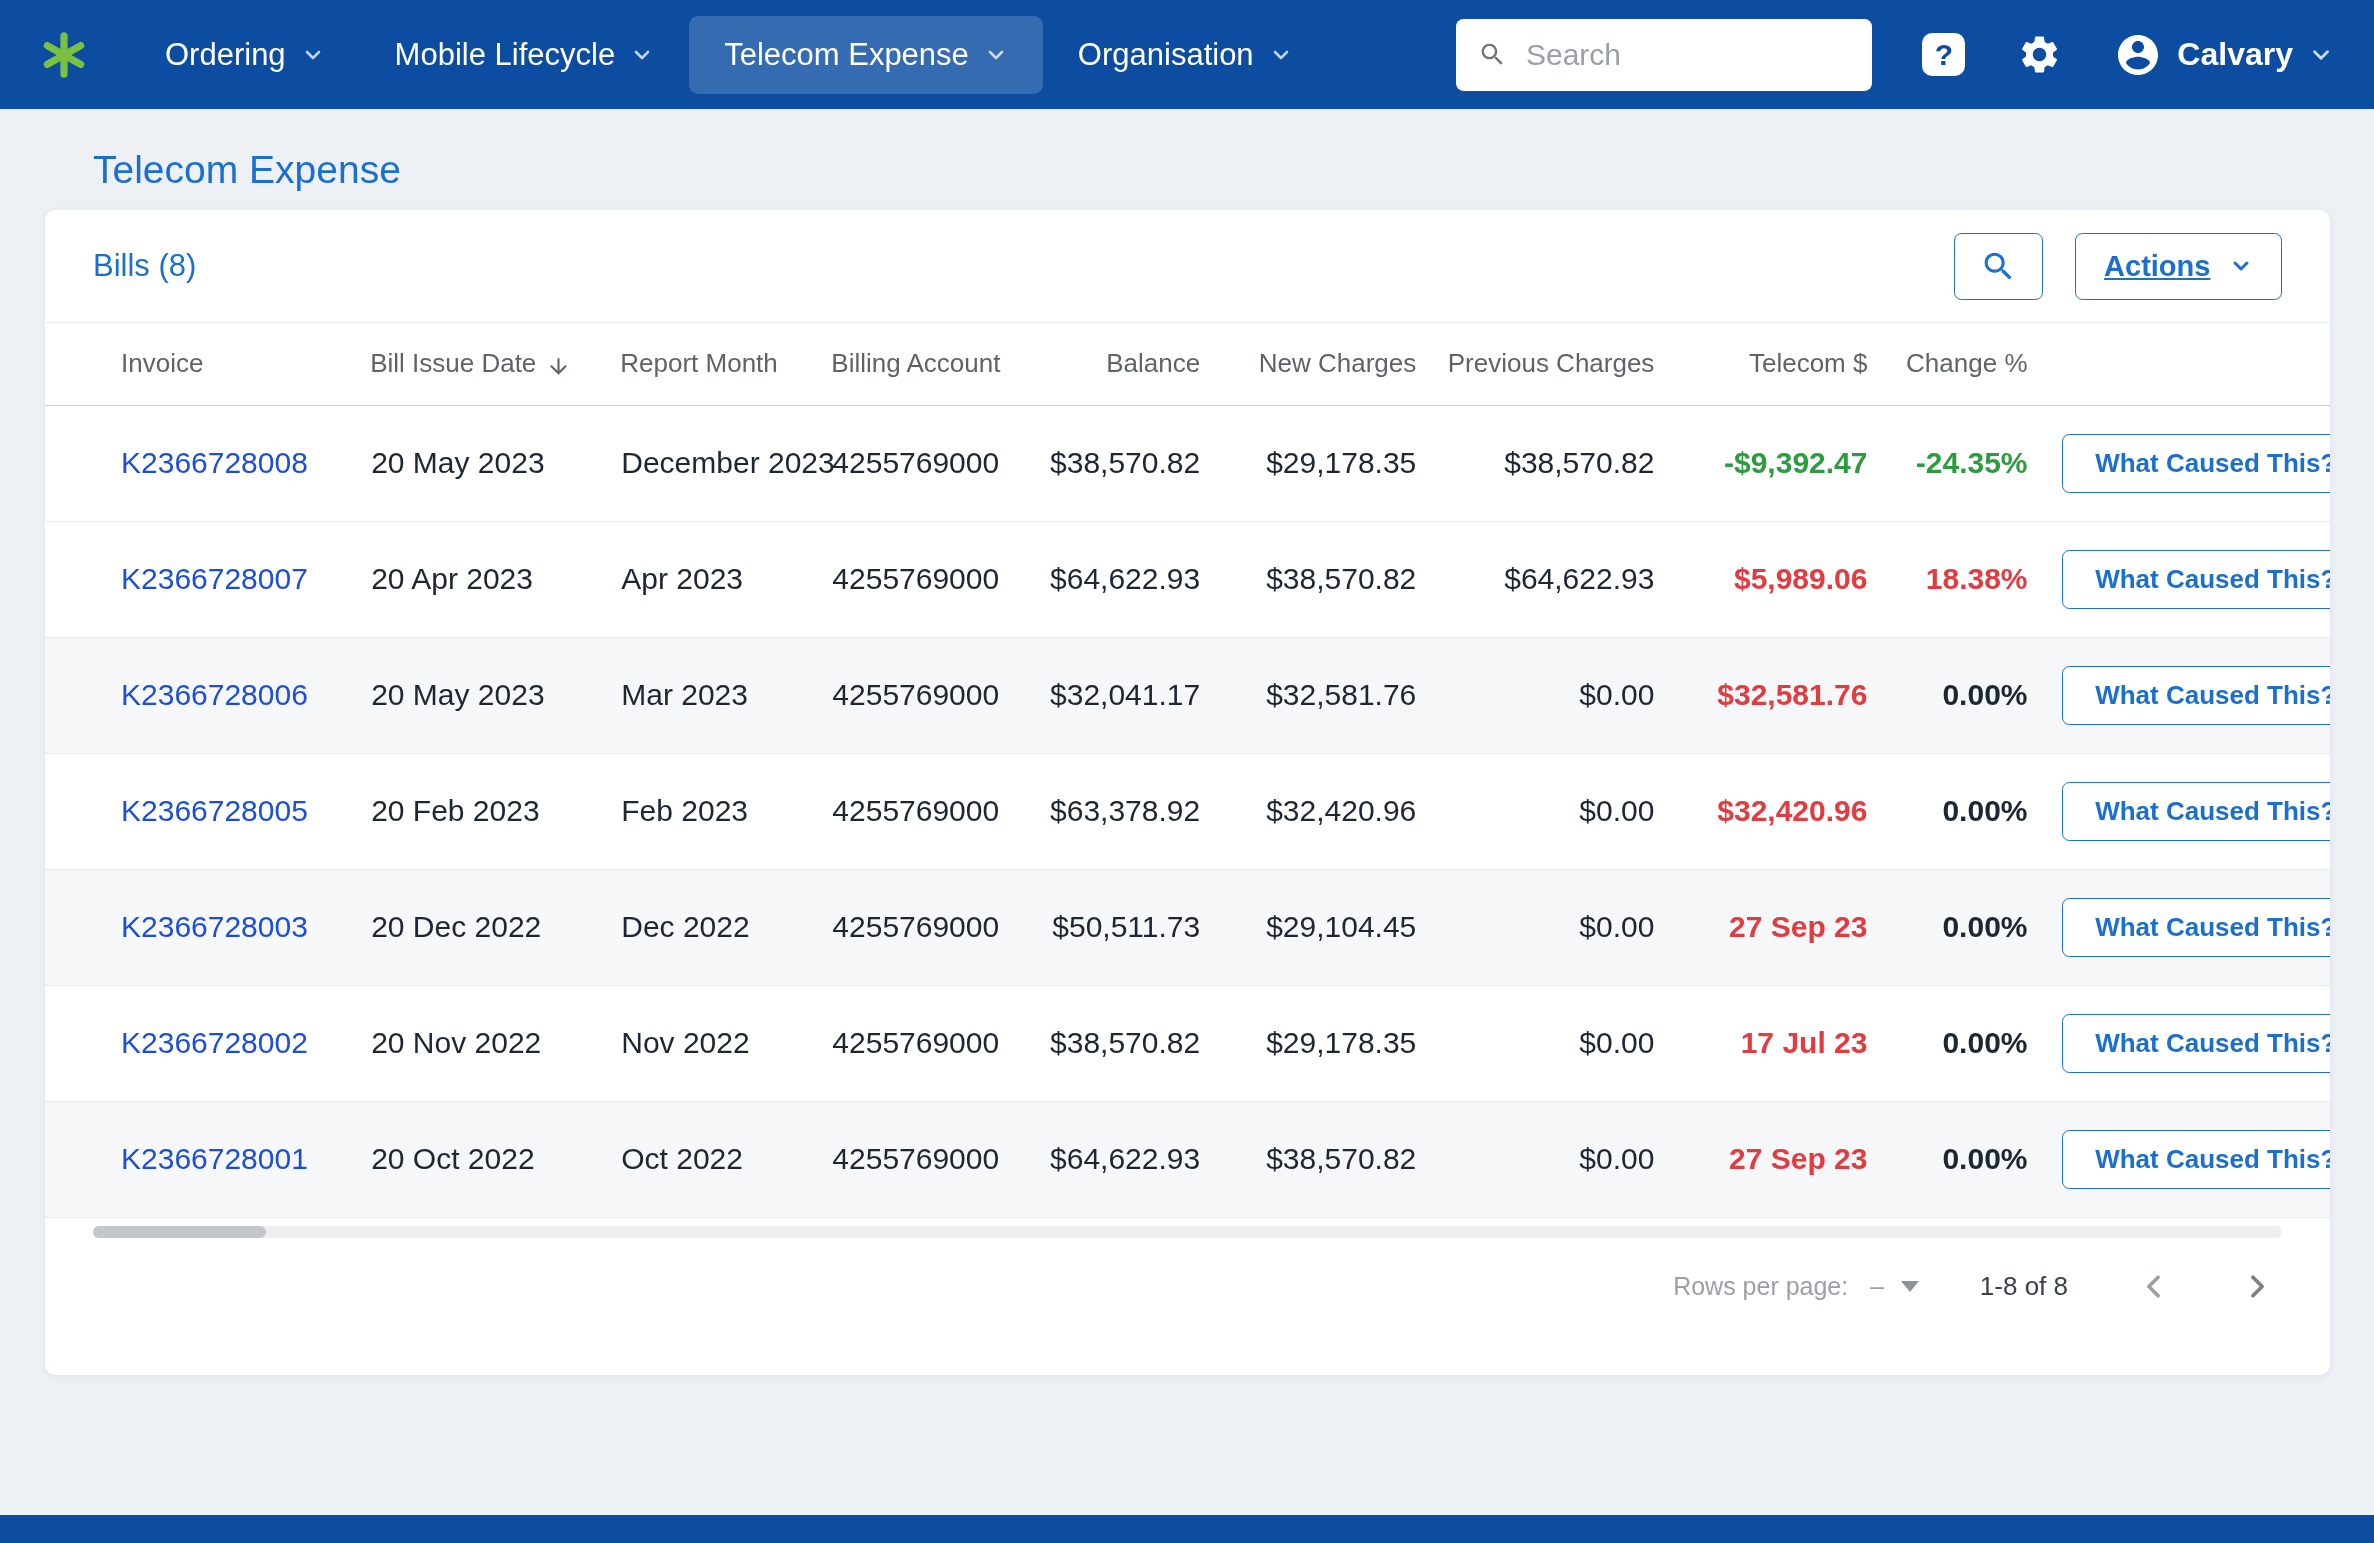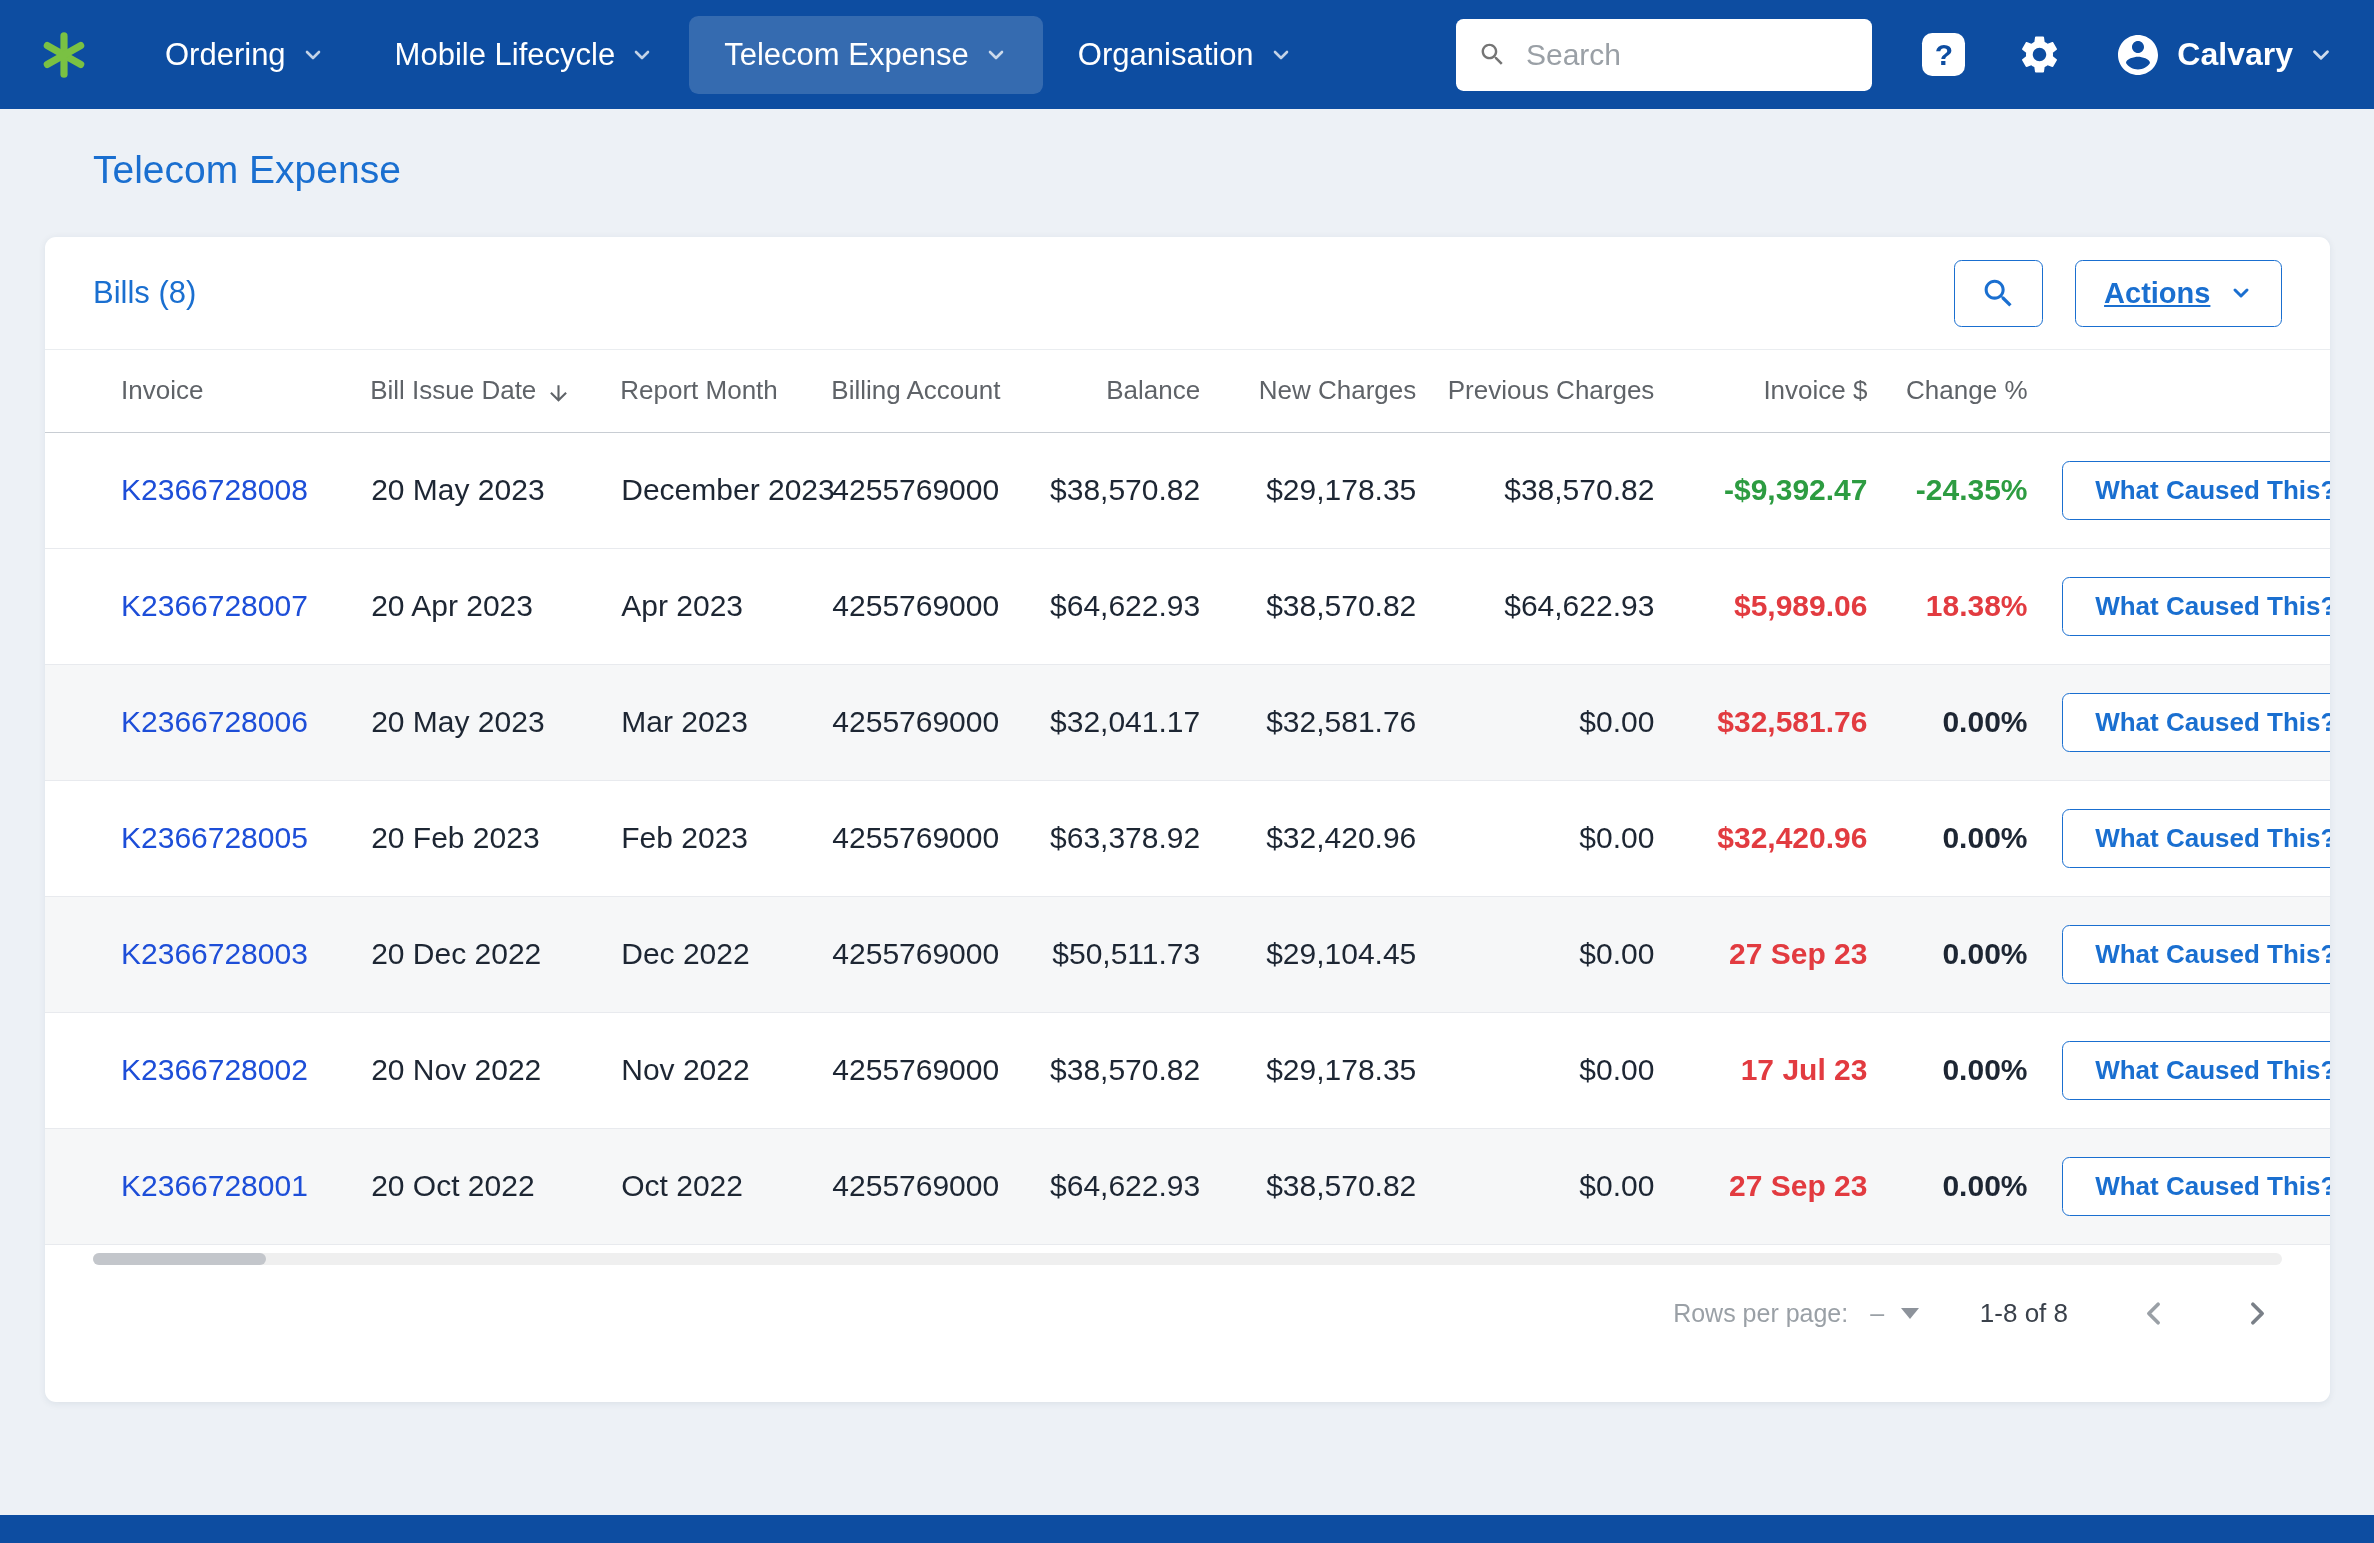--- a/index.html
+++ b/index.html
@@ -44,21 +44,21 @@
     display:flex; align-items:center; justify-content:center; cursor:pointer;
   }
   .help-bubble span { color:#0d4da1; font-weight:800; font-size:30px; line-height:1; }
   .icon-btn { display:flex; cursor:pointer; }
   .user-menu { display:flex; align-items:center; gap:15px; color:#fff; font-size:32px; font-weight:600; cursor:pointer; }
 
   
   .page-title { margin:37px 0 0 93px; font-size:39px; font-weight:500; color:#1a6fd0; line-height:48px; }
 
   .card {
-    margin:43px 45px 0; background:#fff; border-radius:11px;
+    margin:16px 45px 0; background:#fff; border-radius:11px;
     box-shadow:0 1.9px 7.4px rgba(21,48,82,0.08);
     overflow:hidden; padding-bottom:52px;
   }
 
   .toolbar {
     height:113px; display:flex; align-items:center;
     padding:0 48px; border-bottom:0.9px solid #eaedf0;
   }
   .bills-heading { color:#1a6fd0; font-size:31px; font-weight:500; }
   .toolbar-actions { margin-left:auto; display:flex; align-items:center; gap:32px; }
@@ -237,21 +237,21 @@
               <svg width="25" height="25" viewBox="0 0 24 24" fill="#5f6368">
                   <path d="M20 12l-1.41-1.41L13 16.17V4h-2v12.17l-5.58-5.59L4 12l8 8 8-8z"></path>
                 </svg>
             </span>
           </th>
           <th>Report Month</th>
           <th>Billing Account</th>
           <th class="num">Balance</th>
           <th class="num">New Charges</th>
           <th class="num">Previous Charges</th>
-          <th class="num">Invoice $</th>
+          <th class="num">Telecom $</th>
           <th class="num">Change %</th>
           <th></th>
         </tr>
       </thead>
       <tbody>
         <tr>
           <td><a class="link">K2366728008</a></td>
           <td>20 May 2023</td>
           <td>December 2023</td>
           <td>4255769000</td>

